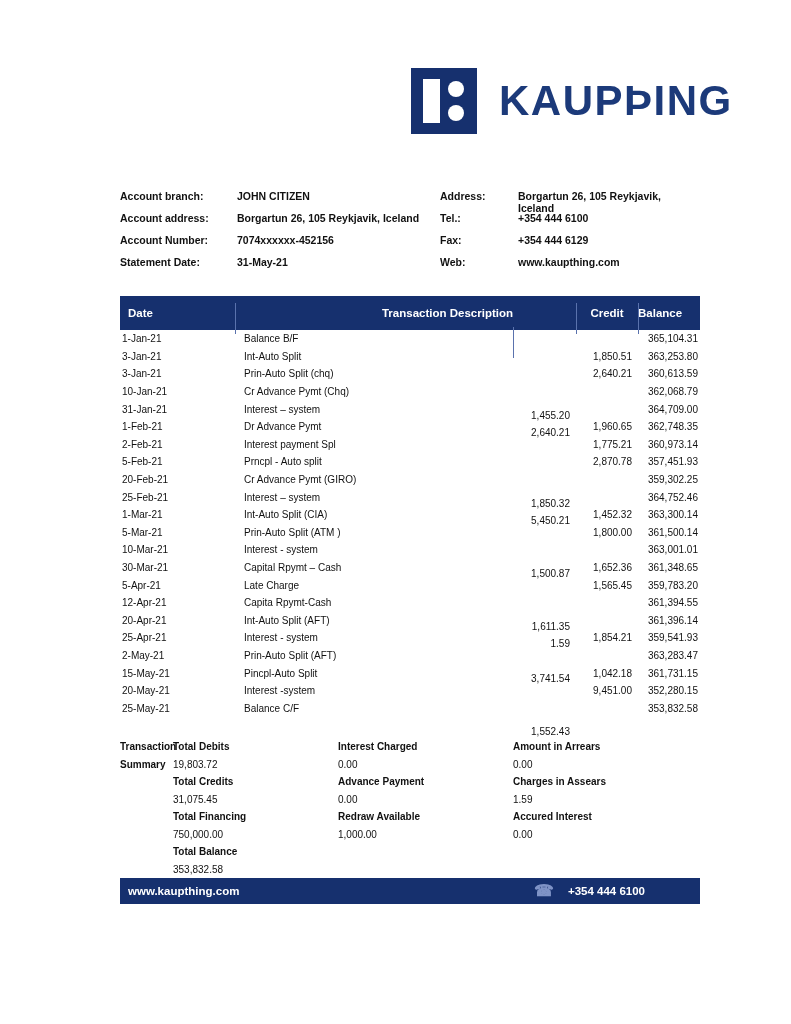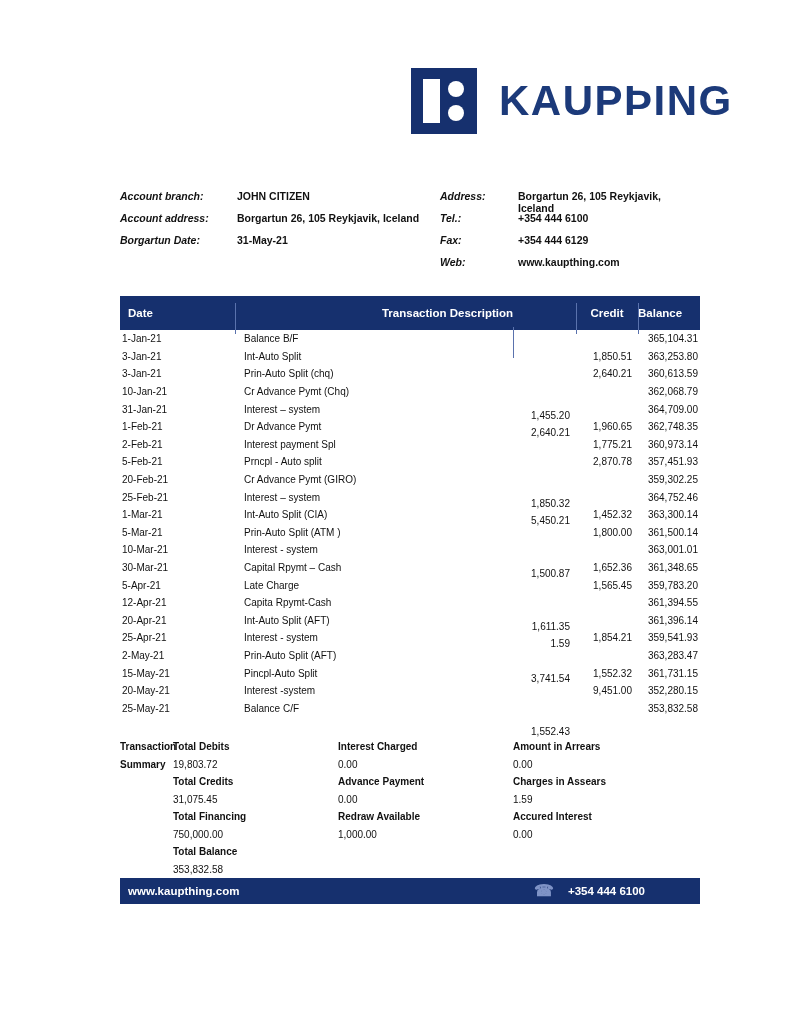--- a/index.html
+++ b/index.html
@@ -81,21 +81,20 @@
   .info-col.right { width: 260px; }
   .info-row {
     display: flex;
     height: 22px;
     align-items: baseline;
   }
   .info-label {
     font-size: 10.5px;
     font-weight: bold;
     color: #111111;
-    font-style: italic;
   }
   .info-col.left .info-label { width: 117px; }
   .info-col.right .info-label { width: 78px; }
   .info-value {
     font-size: 10.5px;
     font-weight: bold;
     color: #111111;
   }
 
   
@@ -215,21 +214,25 @@
     <div class="info-col left">
       <div class="info-row">
         <span class="info-label">Account branch:</span>
         <span class="info-value">JOHN CITIZEN</span>
       </div>
       <div class="info-row">
         <span class="info-label">Account address:</span>
         <span class="info-value">Borgartun 26, 105 Reykjavik, Iceland</span>
       </div>
       <div class="info-row">
-        <span class="info-label">Borgartun Date:</span>
+        <span class="info-label">Account Number:</span>
+        <span class="info-value">7074xxxxxx-452156</span>
+      </div>
+      <div class="info-row">
+        <span class="info-label">Statement Date:</span>
         <span class="info-value">31-May-21</span>
       </div>
     </div>
     <div class="info-col right">
       <div class="info-row">
         <span class="info-label">Address:</span>
         <span class="info-value">Borgartun 26, 105 Reykjavik, Iceland</span>
       </div>
       <div class="info-row">
         <span class="info-label">Tel.:</span>
@@ -385,21 +388,21 @@
           <div class="c-date">2-May-21</div>
           <div class="c-desc">Prin-Auto Split (AFT)</div>
           <div class="c-debit">3,741.54</div>
           <div class="c-credit"></div>
           <div class="c-bal">363,283.47</div>
         </div>
         <div class="trow">
           <div class="c-date">15-May-21</div>
           <div class="c-desc">Pincpl-Auto Split</div>
           <div class="c-debit"></div>
-          <div class="c-credit">1,552.32</div>
+          <div class="c-credit">1,042.18</div>
           <div class="c-bal">361,731.15</div>
         </div>
         <div class="trow">
           <div class="c-date">20-May-21</div>
           <div class="c-desc">Interest -system</div>
           <div class="c-debit"></div>
           <div class="c-credit">9,451.00</div>
           <div class="c-bal">352,280.15</div>
         </div>
         <div class="trow">

